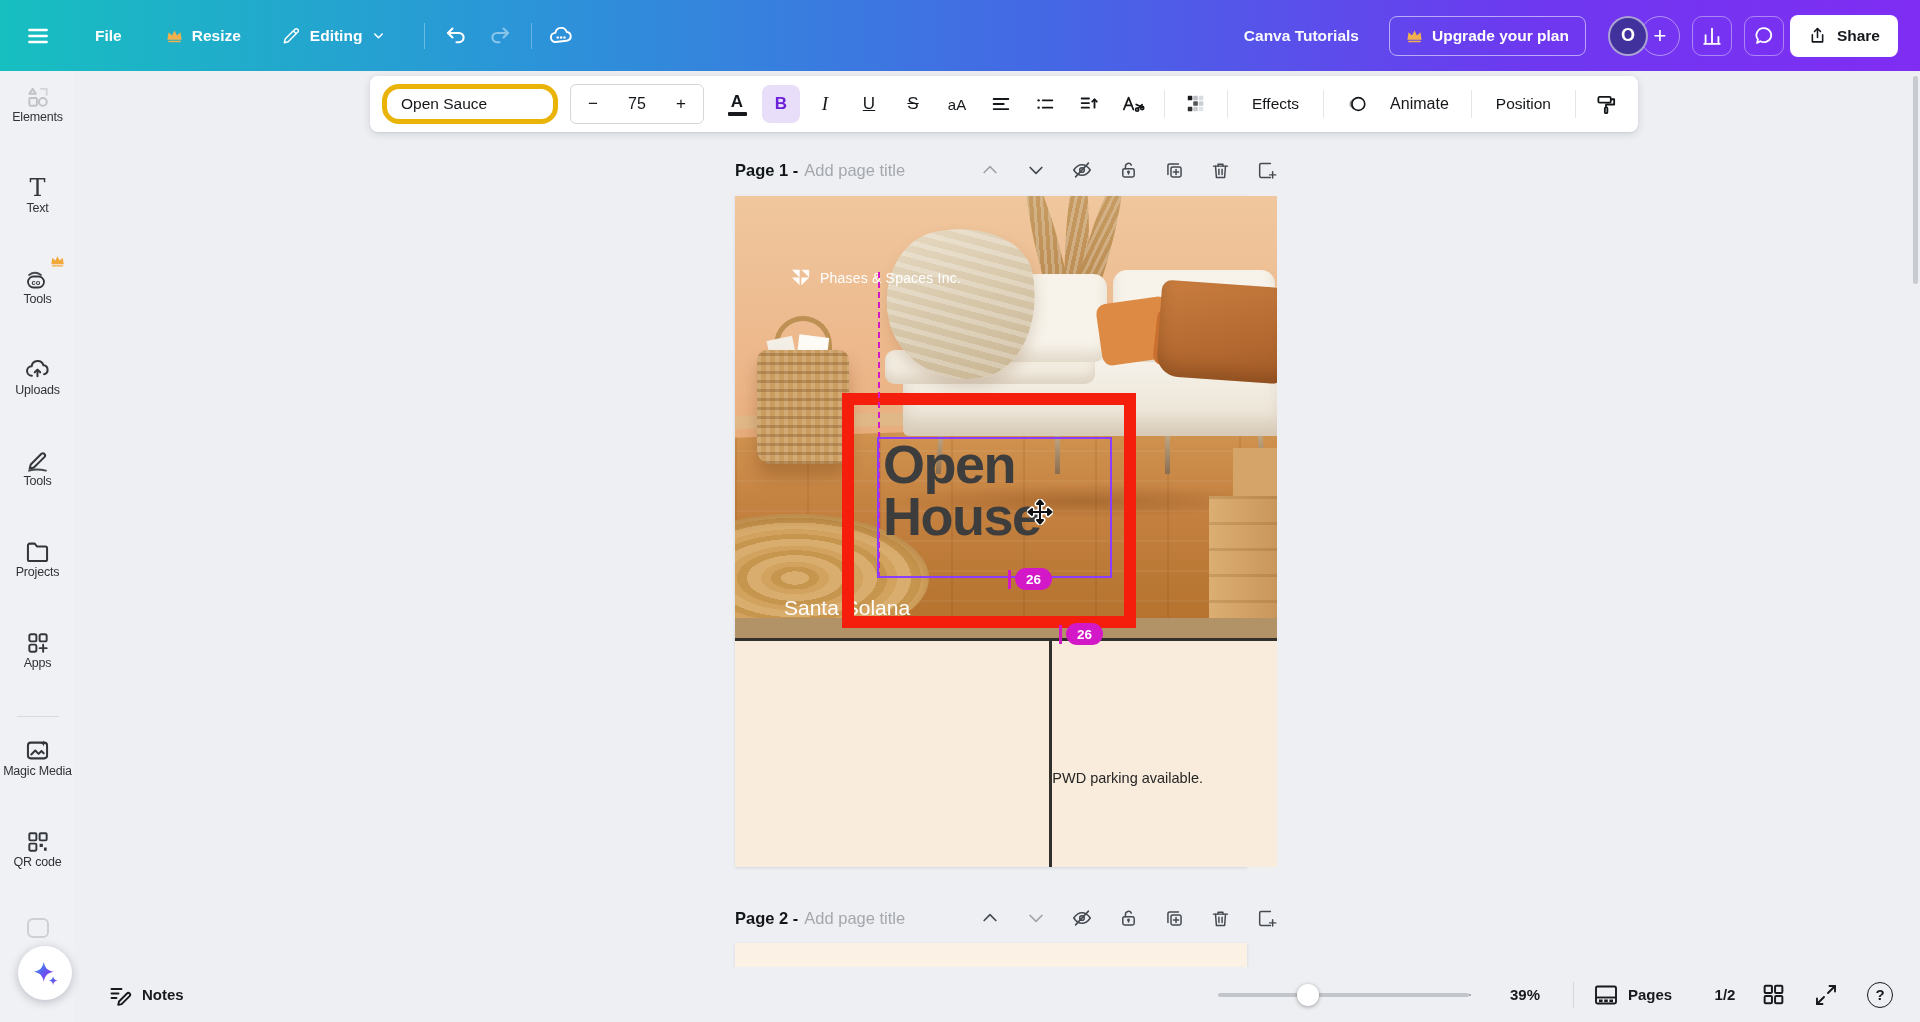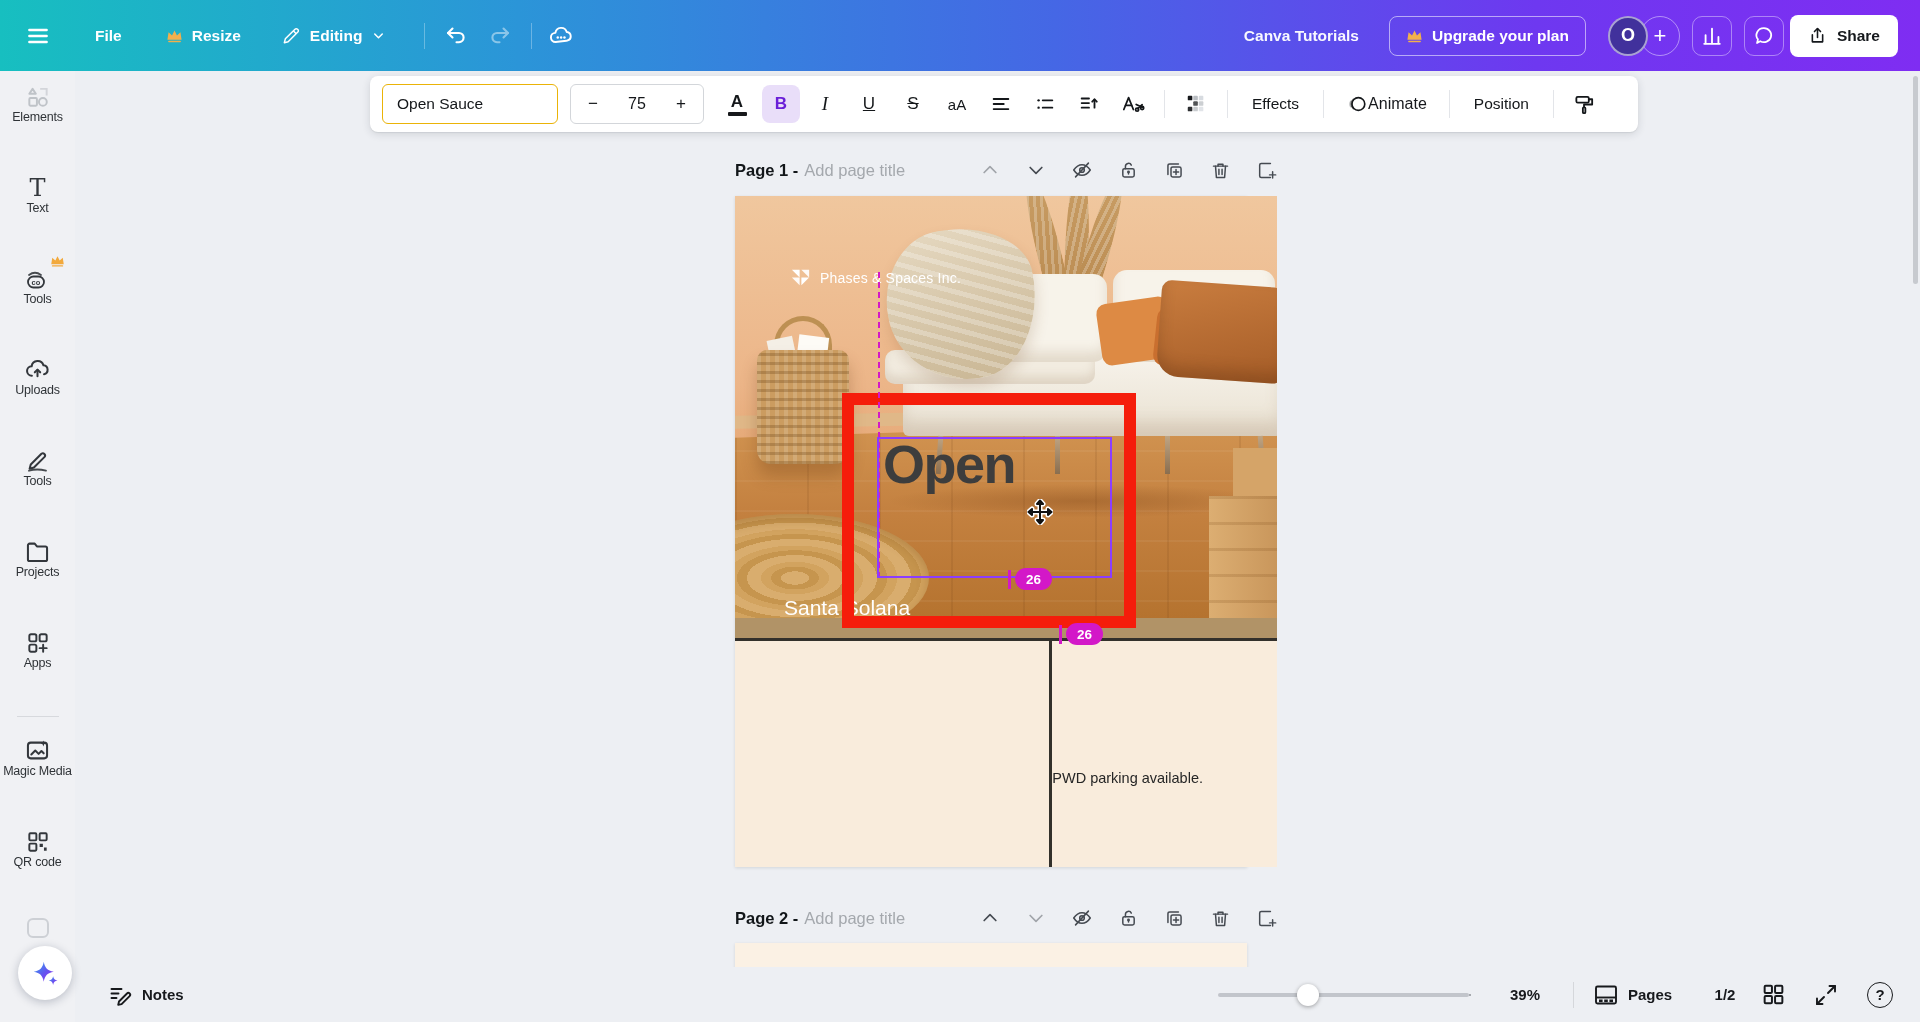--- a/index.html
+++ b/index.html
@@ -27,21 +27,21 @@
     display:flex; align-items:center; justify-content:center; font-size:22px; font-weight:400; margin-left:-8px; z-index:1;}
   .sq-btn { width:40px; height:40px; border:1.5px solid rgba(255,255,255,.4); border-radius:10px;
     display:flex; align-items:center; justify-content:center; margin-left:12px; cursor:pointer; }
   .share-btn { display:flex; align-items:center; gap:10px; background:#fff; color:#15181c; border-radius:8px;
     height:42px; padding:0 18px; font-size:15.5px; font-weight:700; margin-left:6px; cursor:pointer; }
 
   
   .toolbar { position:absolute; left:370px; top:76px; width:1268px; height:56px; background:#fff;
     border-radius:8px; box-shadow:0 1px 1px rgba(37,45,56,.08), 0 2px 8px rgba(37,45,56,.14);
     display:flex; align-items:center; padding:0 10px 0 12px; gap:6px; z-index:20; }
-  .font-box { width:176px; height:40px; border:1px solid #eab308; border-radius:6px; display:flex; align-items:center;
+  .font-box { width:176px; height:40px; border:5px solid #eab308; border-radius:17px; display:flex; align-items:center;
     padding-left:14px; font-size:15.5px; font-weight:500; color:#14171a; cursor:pointer; }
   .size-box { width:134px; height:40px; border:1px solid #d3d6da; border-radius:6px; display:flex; align-items:center;
     justify-content:space-between; padding:0 13px; font-size:16px; color:#14171a; margin-left:6px; }
   .size-box .sbtn { cursor:pointer; font-size:17px; width:18px; text-align:center; }
   .t-btn { min-width:38px; height:38px; border-radius:8px; display:flex; flex-direction:column; align-items:center;
     justify-content:center; font-size:17px; color:#14171a; cursor:pointer; }
   .t-btn.active { background:#e9def9; color:#6a1fd8; }
   .t-label { font-size:15.5px; font-weight:500; padding:0 12px; cursor:pointer; color:#14171a;}
   .v-div { width:1px; height:28px; background:#e3e5e9; margin:0 6px; }
   .bold-glyph { font-weight:800; }
@@ -326,21 +326,21 @@
         </g>
         <g fill="#cdd2d8">
           <rect x="15" y="3" width="5" height="5" rx="1" opacity=".8"></rect>
           <rect x="15" y="15" width="5" height="5" rx="1" opacity=".6"></rect>
         </g>
       </svg>
   </div>
   <div class="v-div"></div>
   <span class="t-label">Effects</span>
   <div class="v-div"></div>
-  <div style="display:flex;align-items:center;gap:0;padding:0 10px;cursor:pointer">
+  <div style="display:flex;align-items:center;gap:22px;padding:0 10px;cursor:pointer">
     <svg width="22" height="22" viewBox="0 0 24 24" fill="none" stroke="#14171a" stroke-width="1.8">
         <circle cx="13.5" cy="12" r="7"></circle>
         <path d="M8.5 17.5 A7 7 0 0 1 8.5 6.5" opacity=".55"></path>
         <path d="M5.5 15.5 A7 7 0 0 1 5.5 8.5" opacity=".3"></path>
       </svg>
     <span>Animate</span>
   </div>
   <div class="v-div"></div>
   <span class="t-label">Position</span>
   <div class="v-div"></div>
@@ -553,20 +553,21 @@
   <div class="strip"></div>
   <div class="hline"></div>
   <div class="cream"></div>
   <div class="vline"></div>
   <div class="pwd-note">PWD parking available.</div>
 
   <div class="red-frame"></div>
   <div class="guide-line"></div>
   <div class="headline">
     <div>Open</div>
+    <div>House</div>
   </div>
   <div class="selection-box"></div>
   <div class="m-tick" style="left:273px;top:374px"></div>
   <div class="m-badge" style="left:280px;top:372px">26</div>
   <div class="m-tick" style="left:324px;top:429px"></div>
   <div class="m-badge" style="left:331px;top:427px">26</div>
   <div class="move-cursor">
     <svg width="26" height="26" viewBox="0 0 26 26">
         <g stroke="#fff" stroke-width="5" stroke-linecap="round" stroke-linejoin="round" fill="#fff">
           <path d="M13 3 v20 M3 13 h20"></path>

